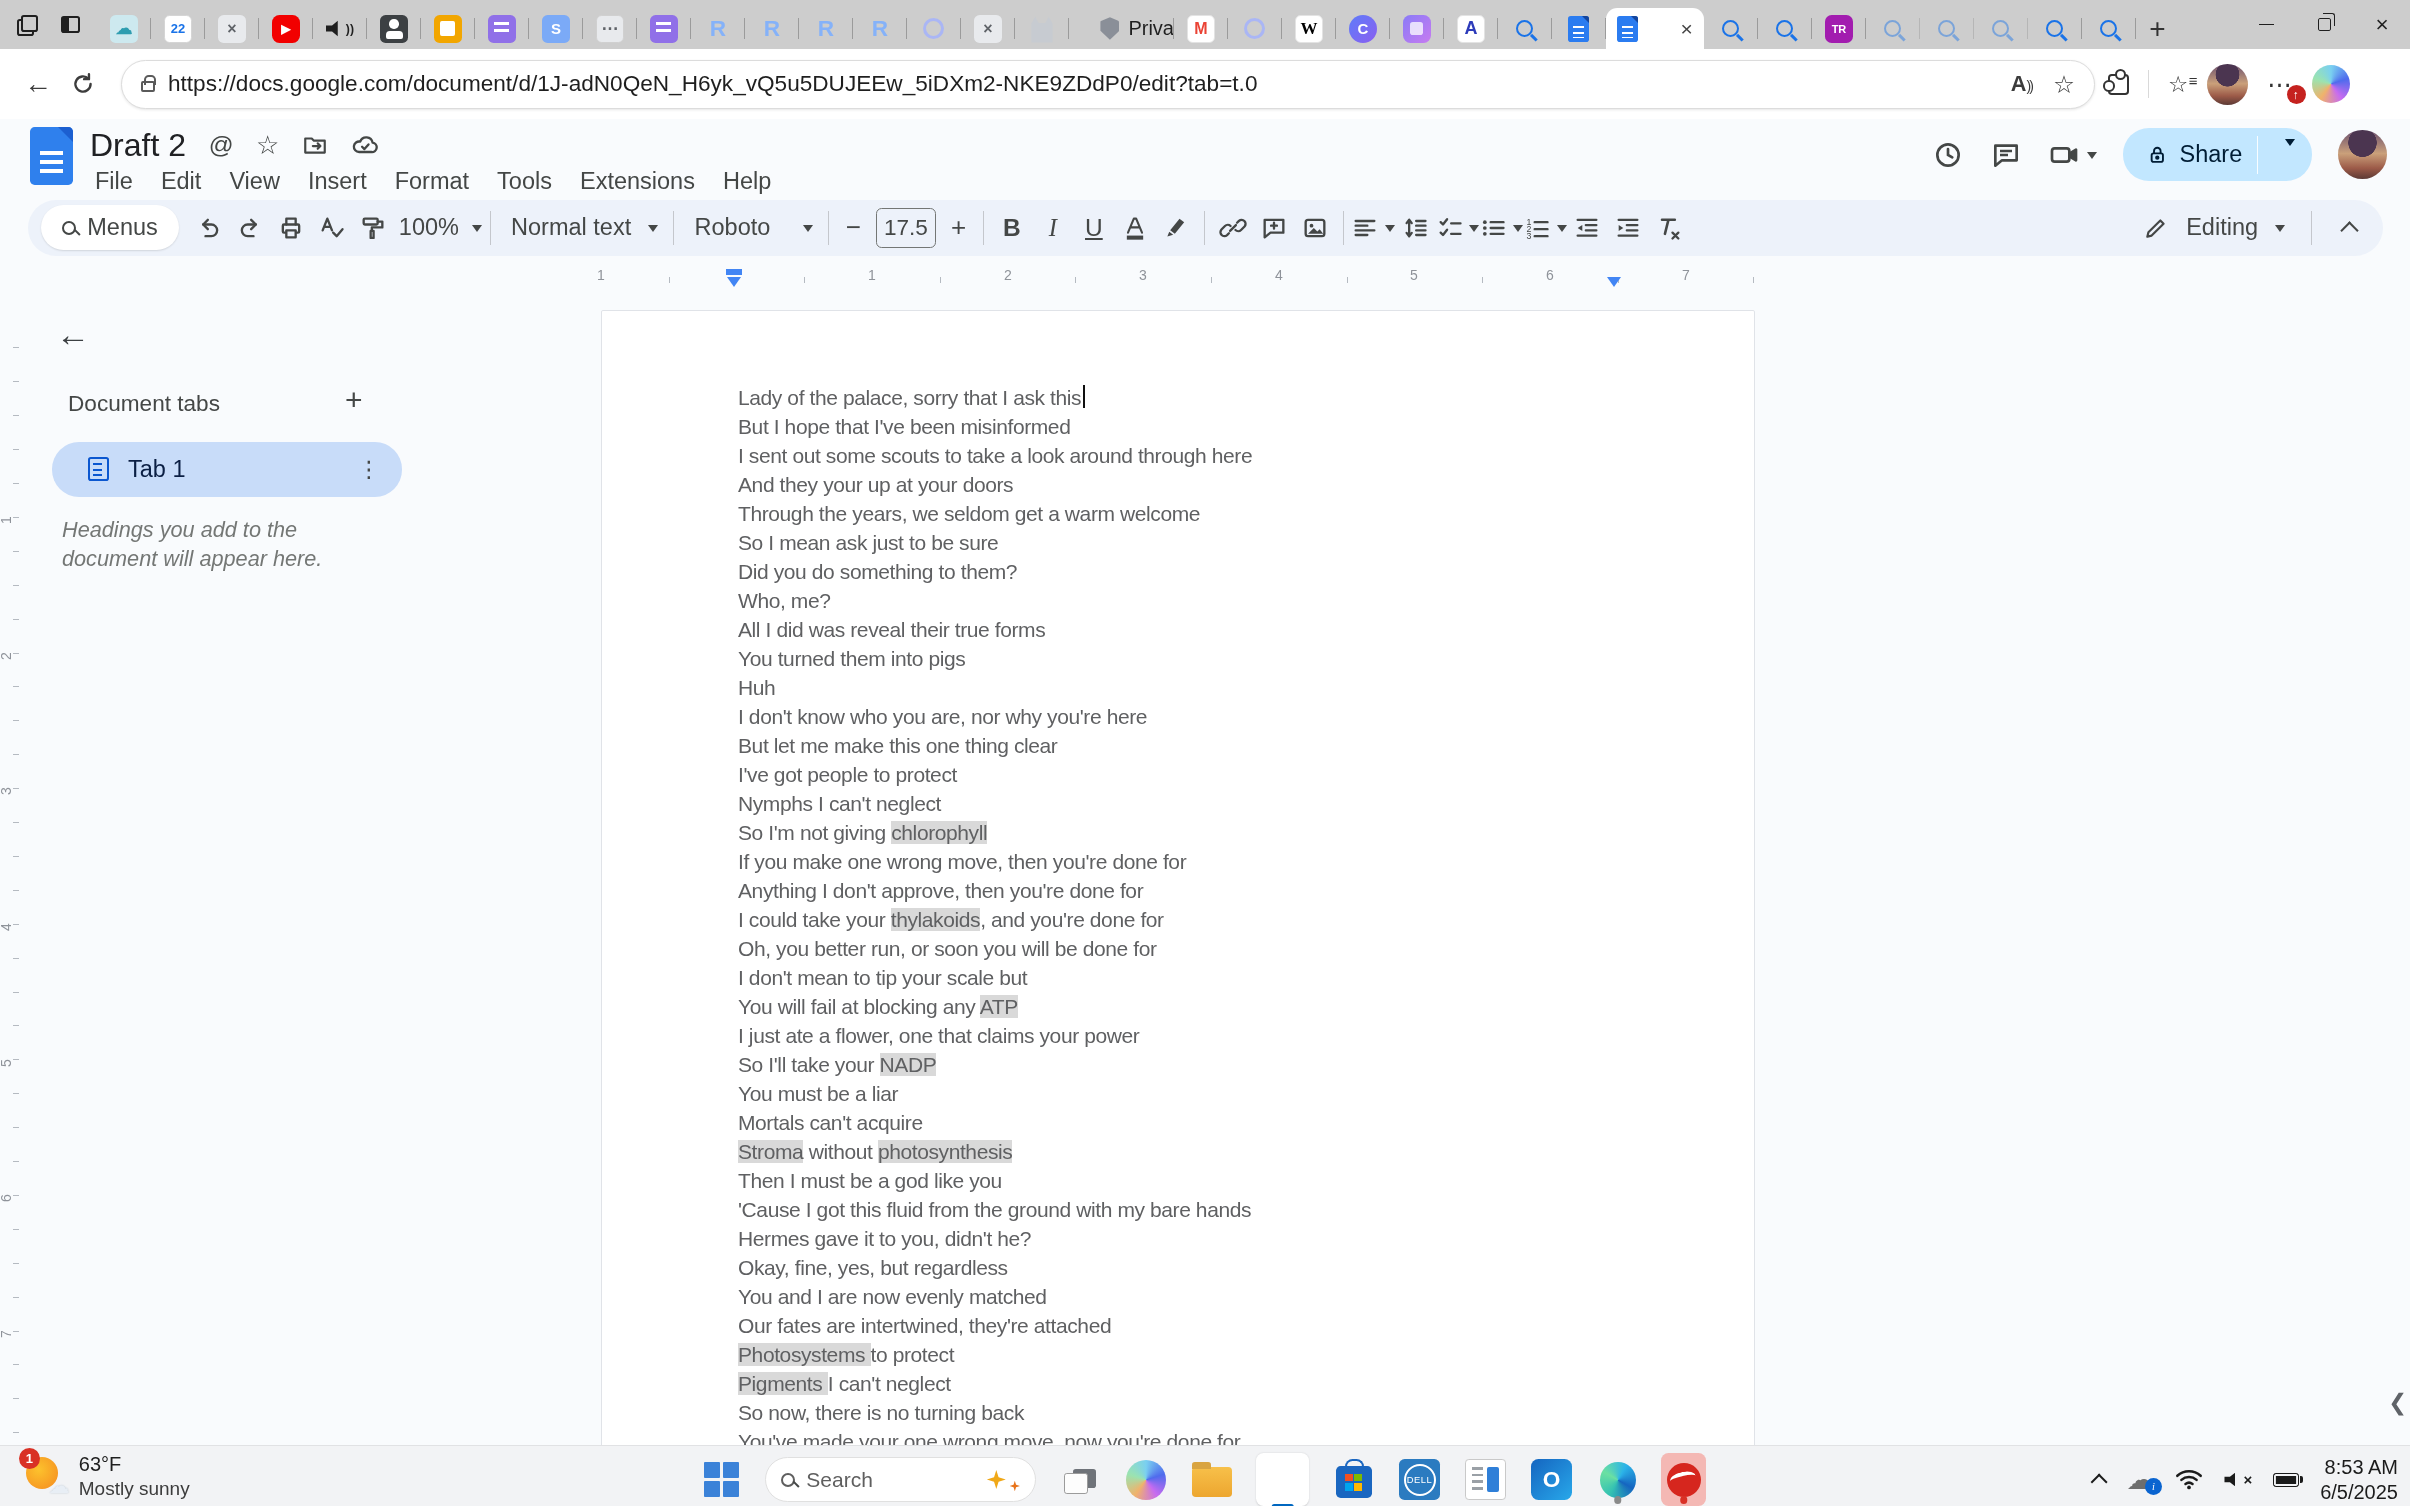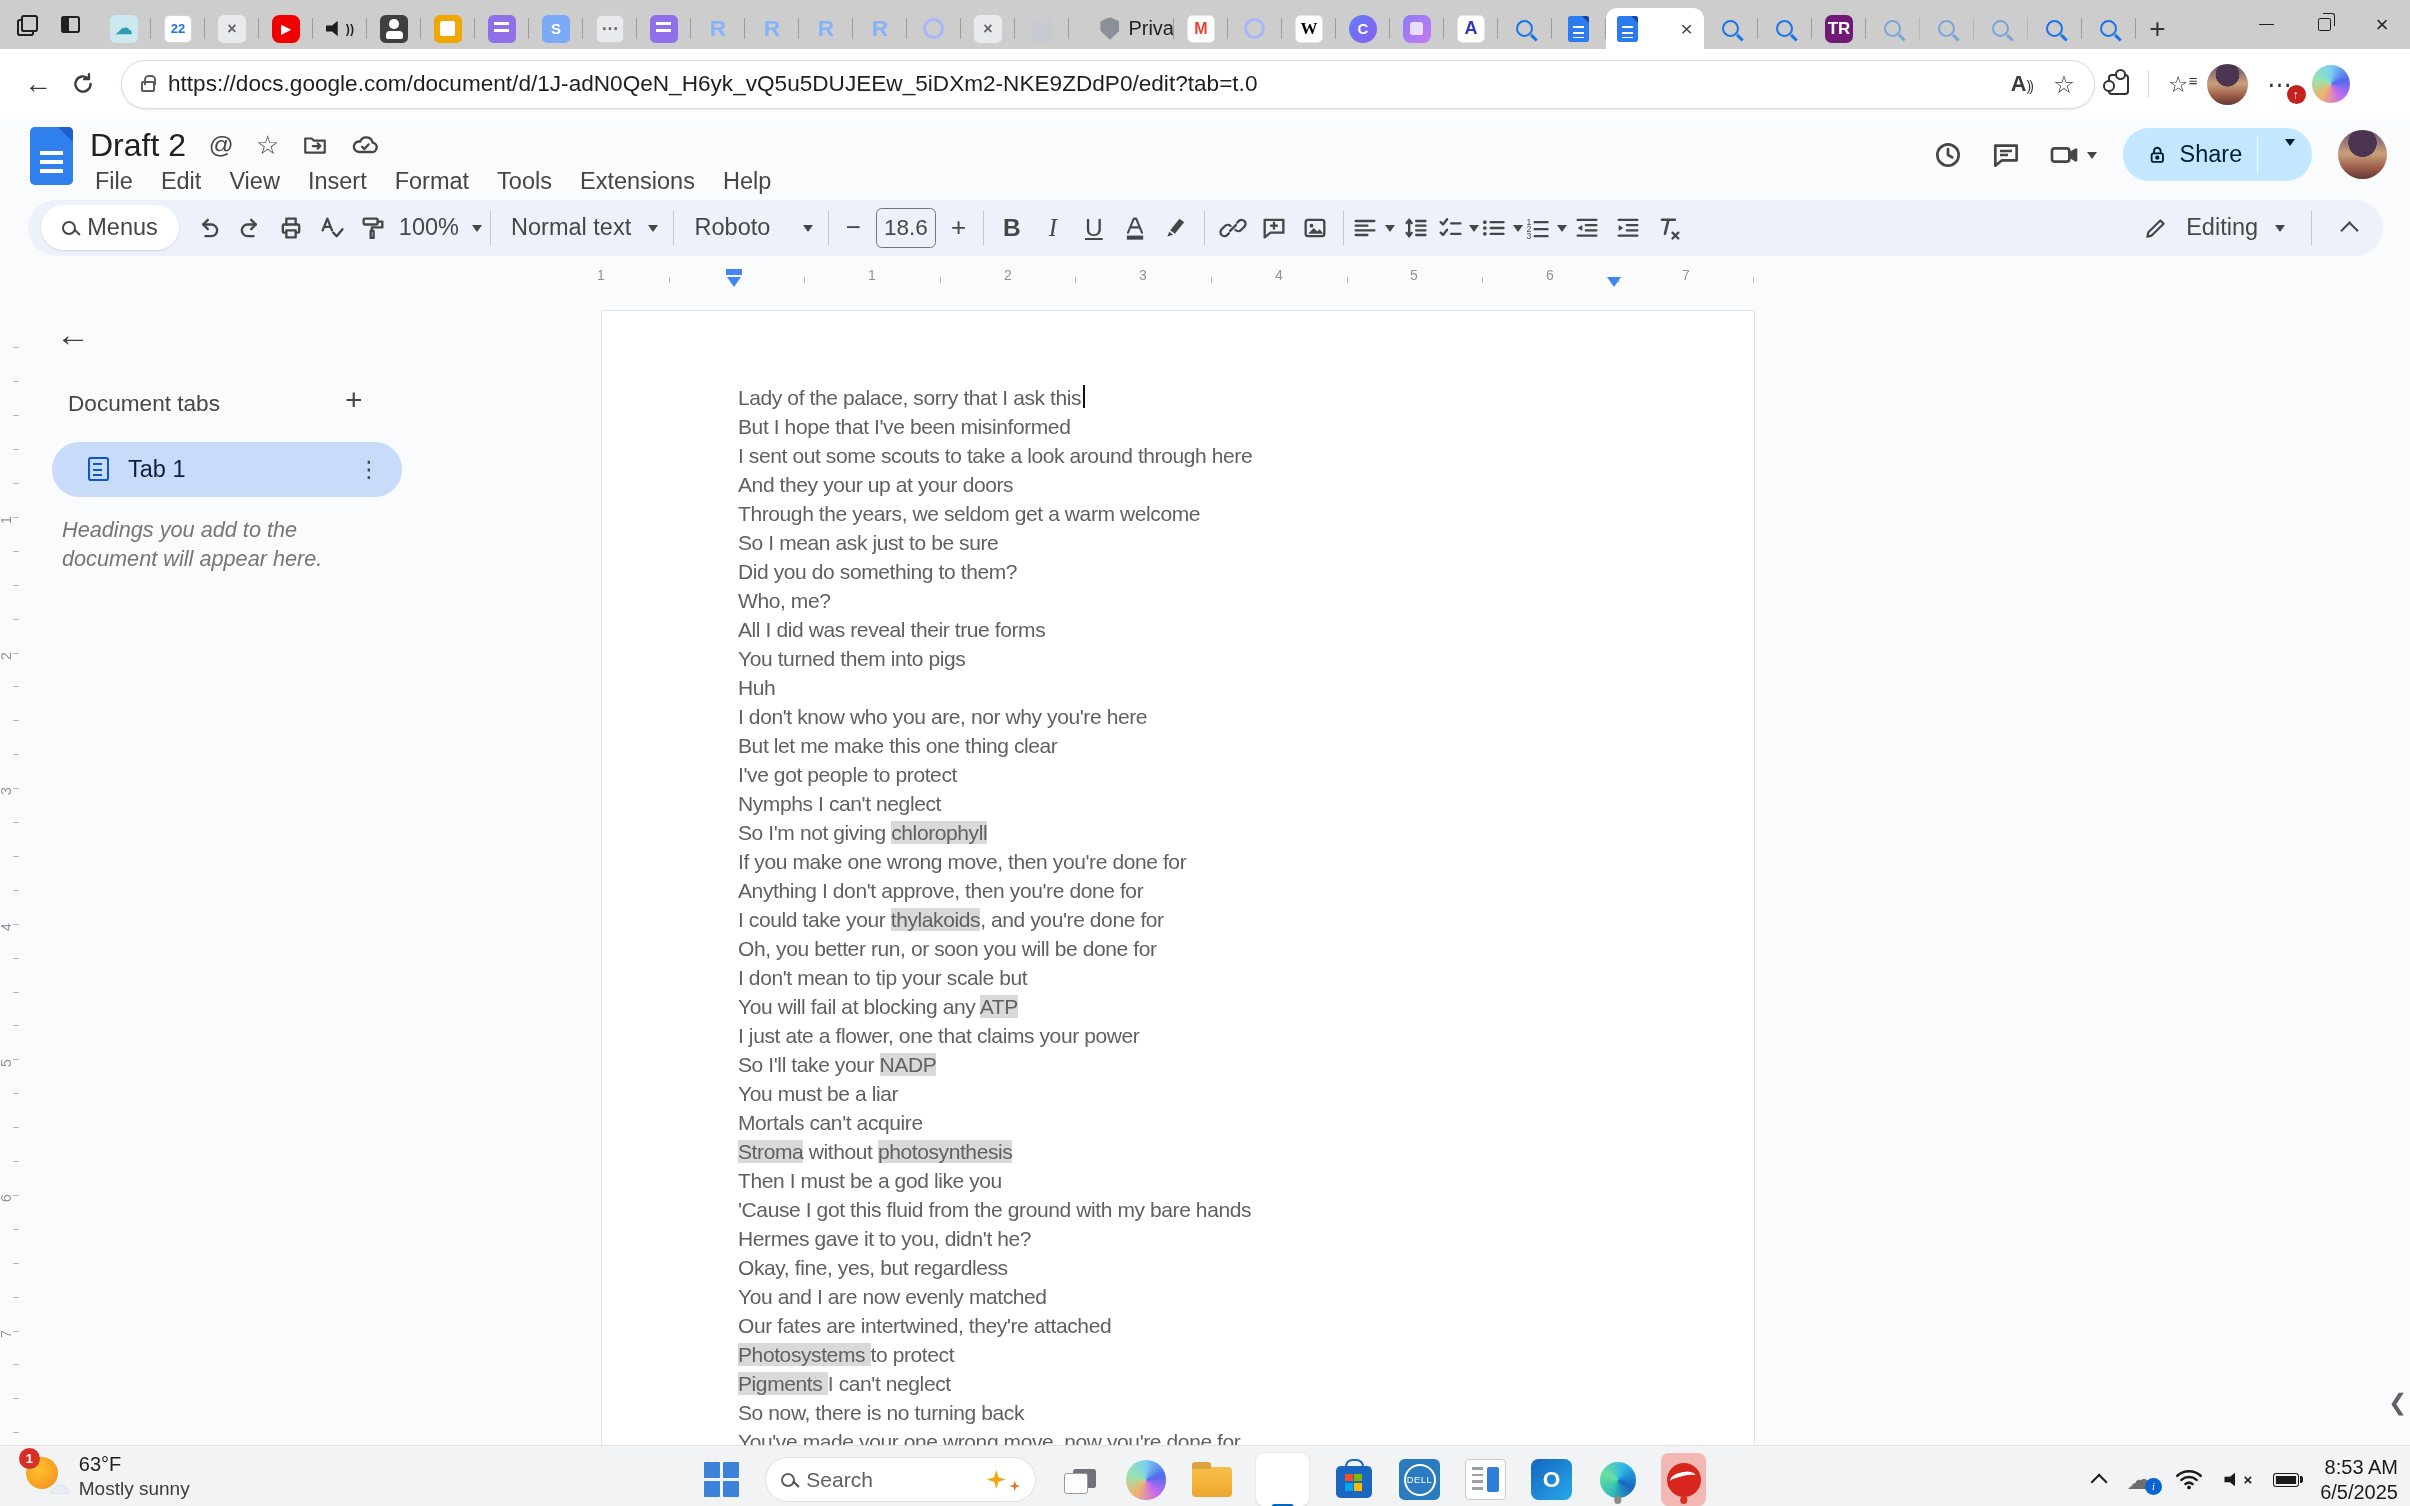--- a/index.html
+++ b/index.html
@@ -55,21 +55,21 @@
   .fv-claude{background:linear-gradient(135deg,#5f7cf9,#8a5ff0);border-radius:50%;color:#fff;font-size:15px}
   .fv-gradient{background:linear-gradient(135deg,#8a7bf7,#c77bf0);border-radius:7.5px;position:relative}
   .fv-gradient::before{content:"";width:13px;height:13px;background:rgba(255,255,255,.75);border-radius:2.8px}
   .fv-allmusic{background:#fff;border:0.9px solid #e3e3e3;color:#2d3bba;font-size:18px}
   .fv-search{position:relative}
   .fv-search::before{content:"";width:13px;height:13px;border:2.8px solid #1a73e8;border-radius:50%;display:block}
   .fv-search::after{content:"";position:absolute;width:7.5px;height:2.8px;background:#1a73e8;transform:rotate(45deg);right:1.9px;bottom:3.8px}
   .fv-gdocs{width:21px;height:26px;background:#2b7cf0;border-radius:2.8px;position:relative;overflow:hidden}
   .fv-gdocs::before{content:"";position:absolute;top:0;right:0;border-style:solid;border-width:0 7.5px 7.5px 0;border-color:transparent #14459c transparent transparent}
   .fv-gdocs::after{content:"";position:absolute;left:4.7px;top:10.4px;width:11.3px;height:12.2px;background:repeating-linear-gradient(#fff 0 2.4px,transparent 2.4px 5.6px)}
-  .fv-trend{background:#701a75;color:#fff;font-size:17px;border-radius:6.6px}
+  .fv-trend{background:#a21caf;color:#fff;font-size:11px;border-radius:6.6px}
   
   .navbar{height:70px;background:#fff;display:flex;align-items:center;padding:0 19px;gap:13px}
   .navarrow{font-size:28px;color:#3c3c3c;width:38px;text-align:center}
   .urlpill{flex:1;max-width:1974px;height:49px;border:0.9px solid #dcdcdc;border-radius:24.5px;background:#fff;box-shadow:0 0.9px 2.8px rgba(0,0,0,.10);display:flex;align-items:center;padding:0 19px;gap:13px}
   .lock{width:14px;height:11.3px;border:2.1px solid #5a5a5a;border-radius:1.9px;position:relative;margin-top:4.7px}
   .lock::before{content:"";position:absolute;left:1.1px;top:-7.5px;width:7.5px;height:7.5px;border:2.1px solid #5a5a5a;border-bottom:none;border-radius:4.7px 4.7px 0 0}
   .urltext{font-size:22.6px;color:#1f1f1f;white-space:nowrap;overflow:hidden;flex:1}
   .pillicons{display:flex;align-items:center;gap:21px;color:#3c3c3c}
   .readaloud{font-size:21.7px;font-weight:bold}
   .readaloud small{font-size:14px;font-weight:normal;letter-spacing:-1.9px}
@@ -475,21 +475,21 @@
       <span class="tbtext">Normal text</span>
       <span class="dd"></span>
     </div>
     <span class="tdiv"></span>
     <div class="tbi" style="gap:27px;padding:0 7.5px">
       <span class="tbtext">Roboto</span>
       <span class="dd"></span>
     </div>
     <span class="tdiv"></span>
     <span class="pm">−</span>
-    <span class="fsbox">18.6</span>
+    <span class="fsbox">17.5</span>
     <span class="pm">+</span>
     <span class="tdiv"></span>
     <div class="tbi bold">B</div>
     <div class="tbi ital">I</div>
     <div class="tbi und">U</div>
     <div class="tbi">
         <svg width="28" height="28" viewBox="0 0 24 24">
           <path d="M6 16L11 4h2l5 12M8.2 11.5h7.6" stroke-width="1.8"></path>
           <rect x="5" y="18.5" width="14" height="3.5" fill="#444746" stroke="none"></rect>
         </svg>

